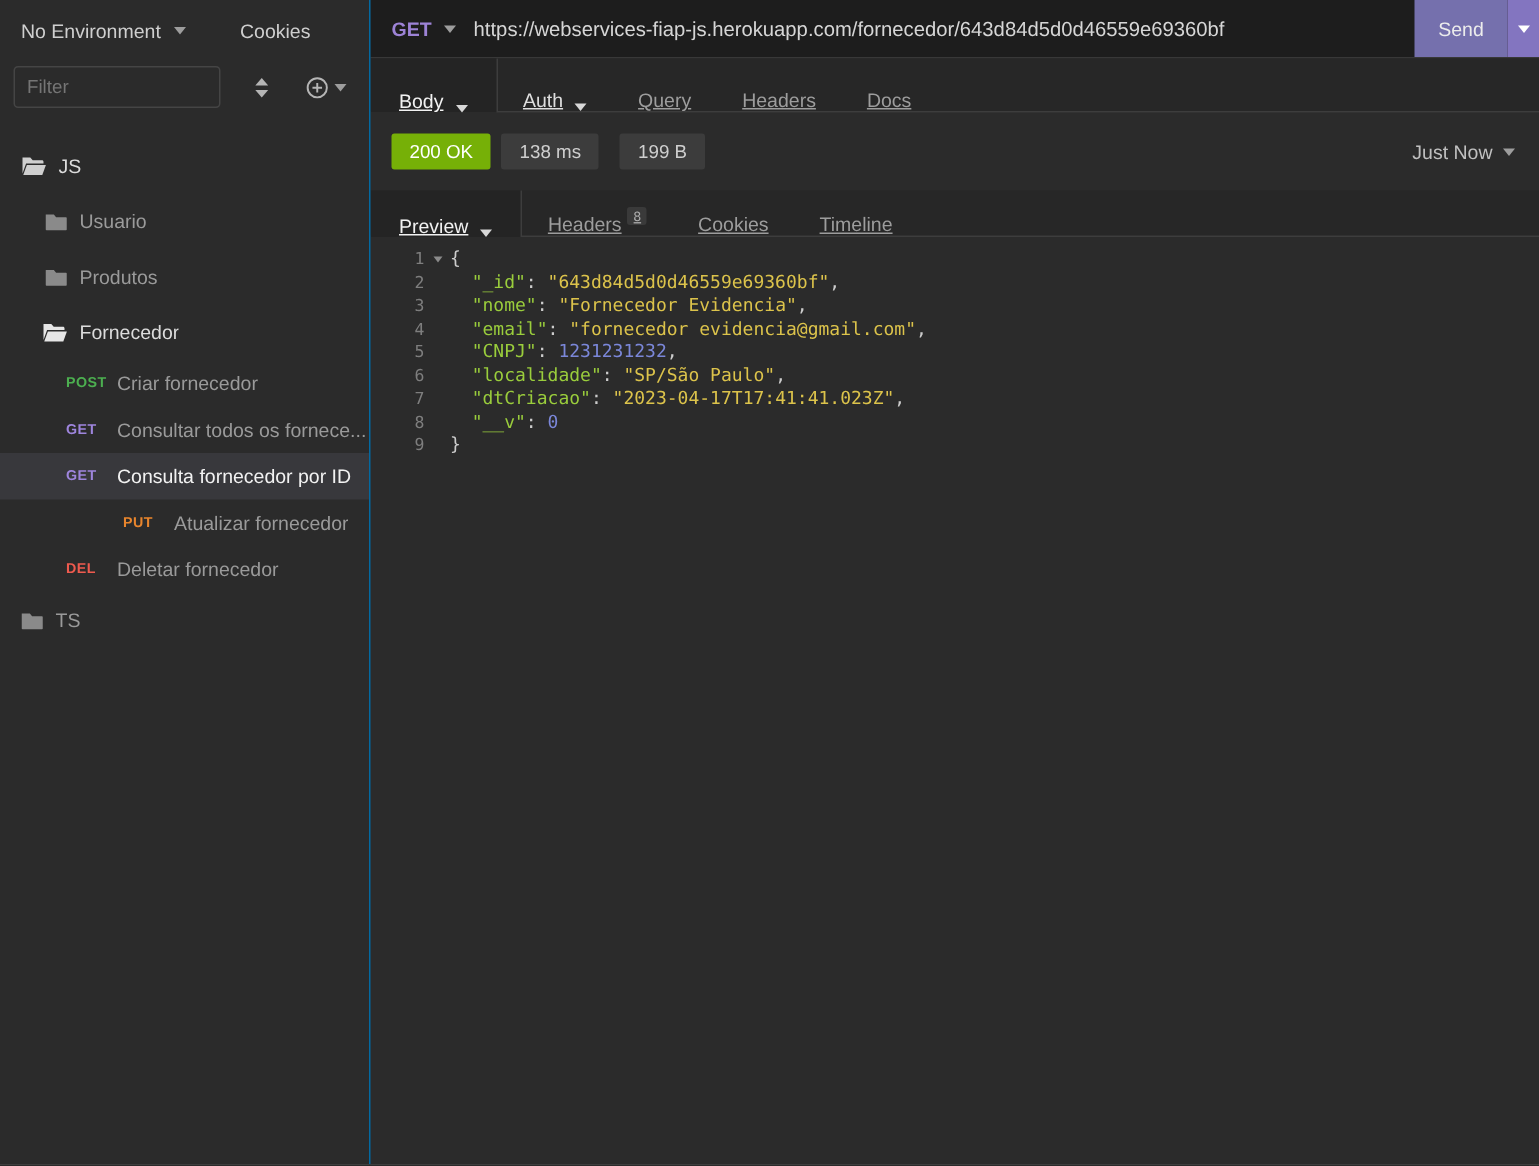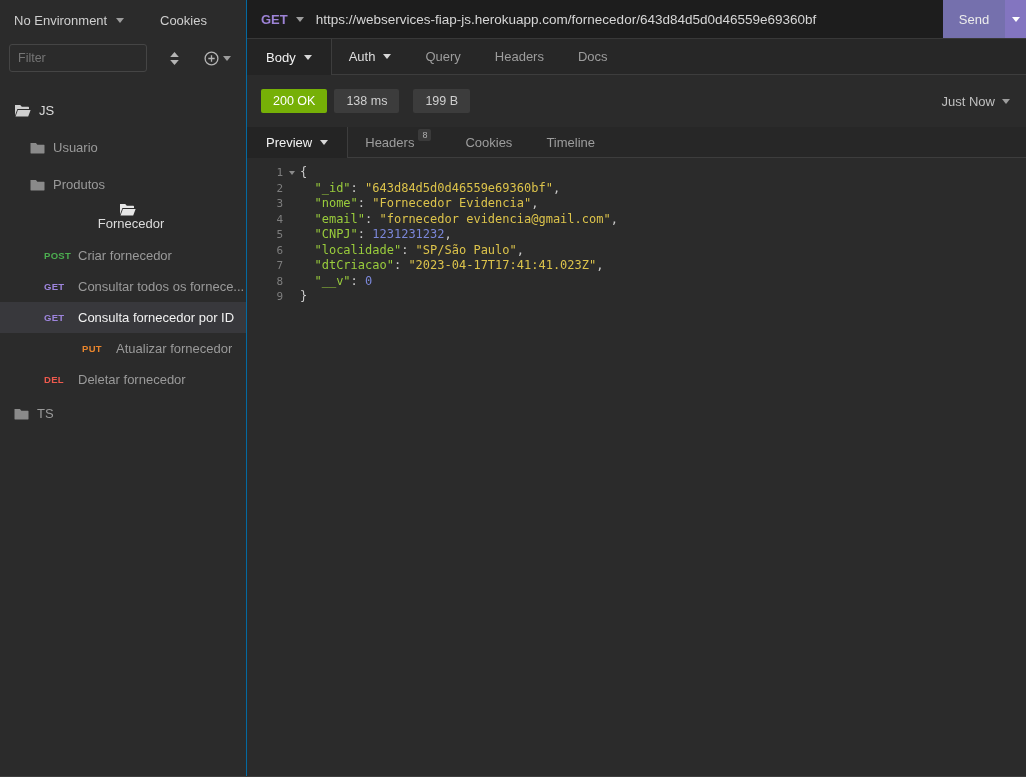--- a/index.html
+++ b/index.html
@@ -32,21 +32,21 @@
   .main{flex:1;display:flex;flex-direction:column;min-width:0;}
   .url-row{height:38px;flex:0 0 38px;background:#1d1d1d;display:flex;align-items:center;border-bottom:1px solid #383838;box-sizing:content-box;}
   .url-method{margin-left:14px;color:#9d83d6;font-size:13px;font-weight:600;display:flex;align-items:center;gap:8px;cursor:pointer;}
   .url-text{margin-left:12px;color:#d6d6d6;font-size:13.5px;flex:1;white-space:nowrap;overflow:hidden;}
   .send-btn{height:38px;width:62px;background:#7570ad;color:#ececec;font-size:13px;display:flex;align-items:center;justify-content:center;cursor:pointer;}
   .send-caret{height:38px;width:21px;background:#8375c0;display:flex;align-items:center;justify-content:center;cursor:pointer;}
   .send-caret .caret{border-top-color:#fff;}
   .tabbar{display:flex;align-items:stretch;border-bottom:1px solid #3d3d3d;background:#272727;}
   .req-tabs{height:35px;flex:0 0 35px;}
   .res-tabs{height:30px;flex:0 0 30px;}
-  .tab{display:flex;align-items:center;gap:8px;padding:0 17px;font-size:13px;color:#9d9d9d;cursor:pointer;white-space:nowrap;}
+  .tab{display:flex;align-items:flex-end;gap:8px;padding:0 17px;font-size:13px;color:#9d9d9d;cursor:pointer;white-space:nowrap;text-decoration:underline;}
   .tab .caret{border-top-color:#d8d8d8;}
   .tab.dropdown{color:#dedede;}
   .tab.active{background:#242424;color:#f2f2f2;border-right:1px solid #3d3d3d;margin-bottom:-1px;padding:0 19px;}
   .tab-badge{background:#3a3a3a;border-radius:2px;font-size:9px;padding:1px 4px;color:#b0b0b0;position:relative;top:-7px;margin-left:-4px;}
   .status-row{height:52px;flex:0 0 52px;display:flex;align-items:center;padding:0 16px 0 14px;}
   .badge{font-size:12.5px;padding:5px 12px;border-radius:2px;}
   .badge.ok{background:#76b007;color:#ffffff;font-weight:normal;}
   .badge.plain{background:#3c3c3c;color:#cfcfcf;}
   .badge.time{margin-left:7px;} .badge.size{margin-left:14px;}
   .when{margin-left:auto;color:#c0c0c0;font-size:13px;display:flex;align-items:center;gap:7px;cursor:pointer;justify-content:flex-end;}
@@ -105,21 +105,21 @@
           <span class="tree-label">Usuario</span>
         </div>
         <div class="tree-row folder" style="padding-left: 30px;">
           <span class="tree-icon">
             <svg width="15" height="12" viewBox="0 0 15 12">
               <path fill="#8a8a8a" d="M0.5 1 h5.4 l1.5 1.8 h6.6 c.3 0 .5 .2 .5 .5 V11 c0 .3 -.2 .5 -.5 .5 H1 c-.3 0 -.5 -.2 -.5 -.5 Z"></path>
             </svg>
           </span>
           <span class="tree-label">Produtos</span>
         </div>
-        <div class="tree-row folder open" style="padding-left: 16px; flex-direction: column;">
+        <div class="tree-row folder open" style="padding-left: 28px;">
           <span class="tree-icon">
             <svg width="17" height="13" viewBox="0 0 17 13">
               <path fill="#e6e6e6" d="M1 1 h5.2 l1.6 1.8 H14 c.6 0 1 .4 1 1 V5 H3.4 L1 11.6 Z"></path>
               <path fill="#e6e6e6" d="M3.9 6 H16.6 L14.2 12.6 H1.5 Z"></path>
             </svg>
           </span>
           <span class="tree-label">Fornecedor</span>
         </div>
         <div class="tree-row request" style="padding-left: 44px;">
           <span class="method m-POST">POST</span>

